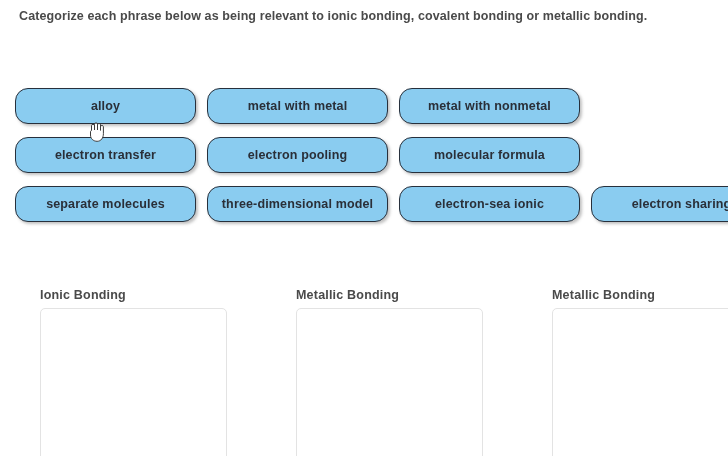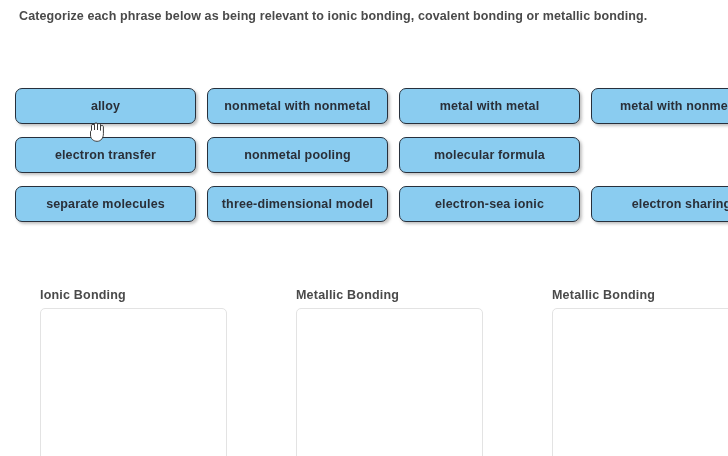--- a/index.html
+++ b/index.html
@@ -47,21 +47,21 @@
     display: flex;
     gap: 11px;
     margin-bottom: 13px;
   }
   .tile {
     box-sizing: border-box;
     width: 181px;
     height: 36px;
     background: #8ACCF0;
     border: 1.4px solid #27303c;
-    border-radius: 7px;
+    border-radius: 13px;
     box-shadow: 2px 2px 3px rgba(120,120,120,0.45);
     display: flex;
     align-items: center;
     justify-content: center;
     font-size: 12.5px;
     font-weight: bold;
     color: #2a2f38;
     letter-spacing: 0.15px;
     white-space: nowrap;
     cursor: grab;
@@ -111,28 +111,27 @@
 <body>
 
 <div id="stage">
 
   <div class="prompt">Categorize each phrase below as being relevant to ionic bonding, covalent bonding or metallic bonding.</div>
 
   <div class="tile-bank">
 
     <div class="tile-row">
       <div class="tile">alloy</div>
-      <div class="tile">nonmetal with nonmetal</div>
       <div class="tile">metal with metal</div>
       <div class="tile">metal with nonmetal</div>
     </div>
 
     <div class="tile-row">
       <div class="tile">electron transfer</div>
-      <div class="tile">nonmetal pooling</div>
+      <div class="tile">electron pooling</div>
       <div class="tile">molecular formula</div>
     </div>
 
     <div class="tile-row">
       <div class="tile">separate molecules</div>
       <div class="tile">three-dimensional model</div>
       <div class="tile">electron-sea ionic</div>
       <div class="tile">electron sharing</div>
     </div>
 

